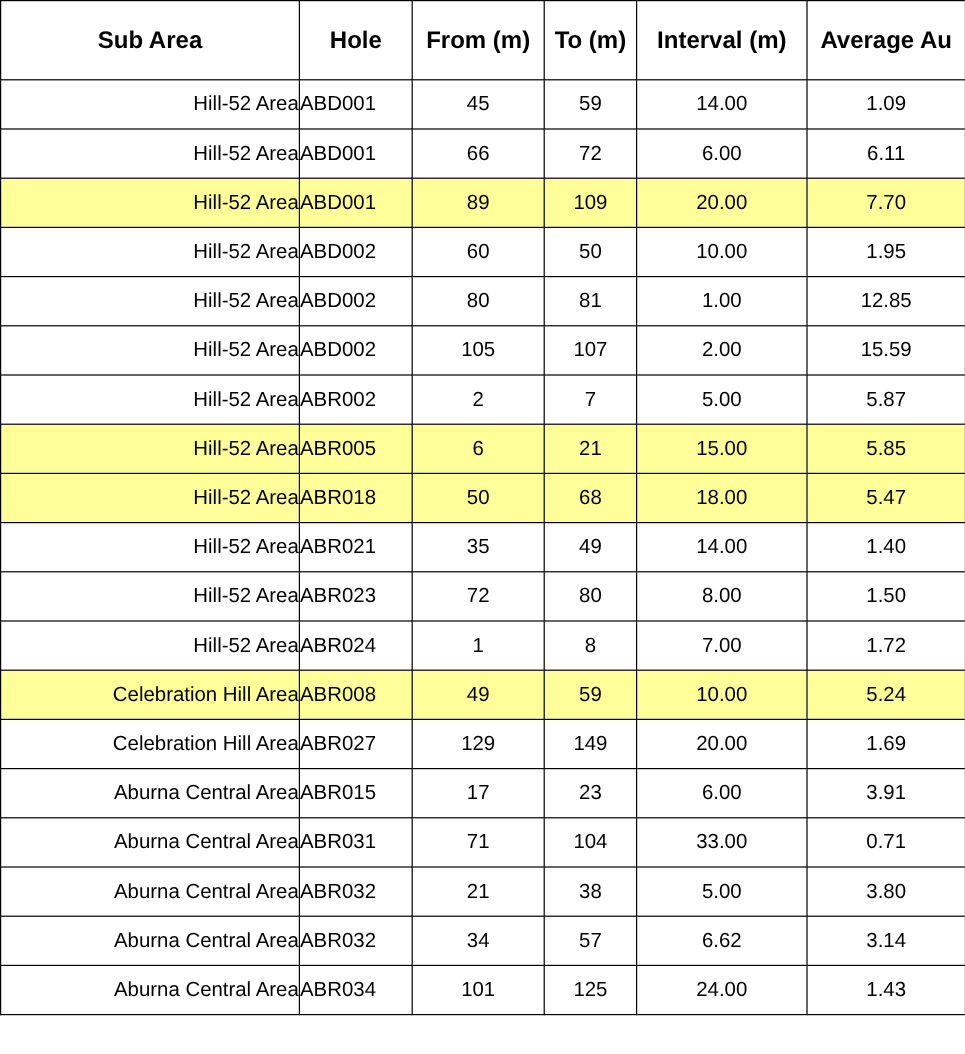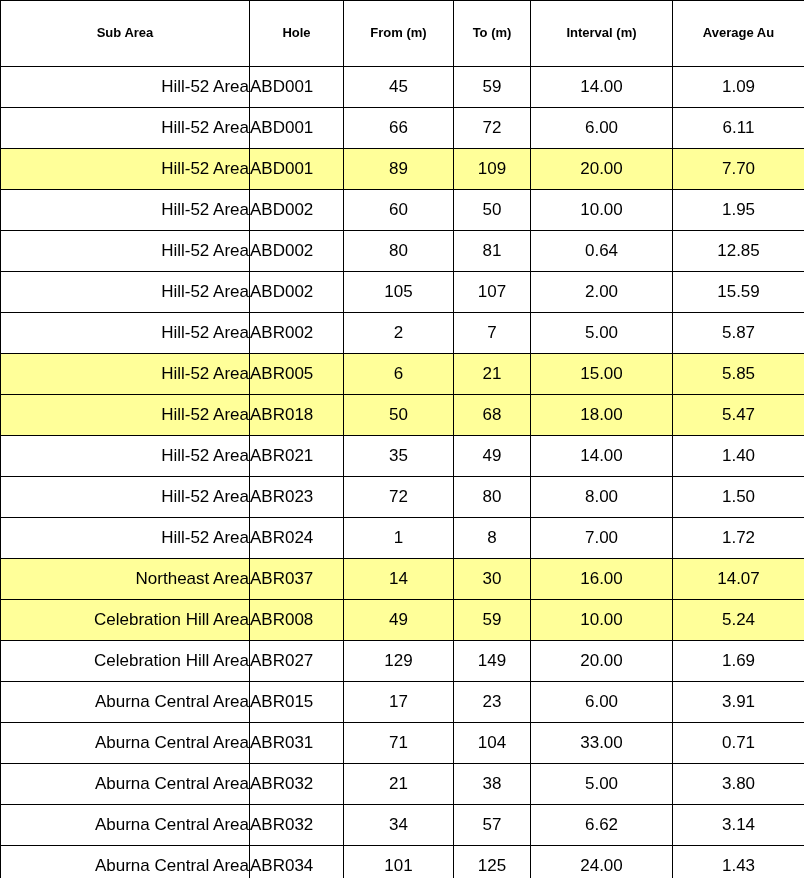--- a/index.html
+++ b/index.html
@@ -27,21 +27,21 @@
     padding: 0;
     height: 41px;
     box-sizing: border-box;
     white-space: nowrap;
     overflow: hidden;
   }
   #drill-table thead th {
     font-weight: bold;
     text-align: center;
     height: 66px;
-    font-size: 13px;
+    font-size: 20px;
     margin-left: 23px;
   }
   
   .col-subarea  { width: 249px; }
   .col-hole     { width: 94px; }
   .col-from     { width: 110px; }
   .col-to       { width: 77px; }
   .col-interval { width: 142px; }
   .col-au       { width: 132px; }
 
@@ -113,21 +113,21 @@
         <td class="c-num">60</td>
         <td class="c-num">50</td>
         <td class="c-num">10.00</td>
         <td class="c-num">1.95</td>
       </tr>
       <tr>
         <td class="c-subarea">Hill-52 Area</td>
         <td class="c-hole">ABD002</td>
         <td class="c-num">80</td>
         <td class="c-num">81</td>
-        <td class="c-num">0.64</td>
+        <td class="c-num">1.00</td>
         <td class="c-num">12.85</td>
       </tr>
       <tr>
         <td class="c-subarea">Hill-52 Area</td>
         <td class="c-hole">ABD002</td>
         <td class="c-num">105</td>
         <td class="c-num">107</td>
         <td class="c-num">2.00</td>
         <td class="c-num">15.59</td>
       </tr>
@@ -171,28 +171,20 @@
         <td class="c-num">8.00</td>
         <td class="c-num">1.50</td>
       </tr>
       <tr>
         <td class="c-subarea">Hill-52 Area</td>
         <td class="c-hole">ABR024</td>
         <td class="c-num">1</td>
         <td class="c-num">8</td>
         <td class="c-num">7.00</td>
         <td class="c-num">1.72</td>
-      </tr>
-      <tr class="highlight">
-        <td class="c-subarea">Northeast Area</td>
-        <td class="c-hole">ABR037</td>
-        <td class="c-num">14</td>
-        <td class="c-num">30</td>
-        <td class="c-num">16.00</td>
-        <td class="c-num">14.07</td>
       </tr>
       <tr class="highlight">
         <td class="c-subarea">Celebration Hill Area</td>
         <td class="c-hole">ABR008</td>
         <td class="c-num">49</td>
         <td class="c-num">59</td>
         <td class="c-num">10.00</td>
         <td class="c-num">5.24</td>
       </tr>
       <tr>

